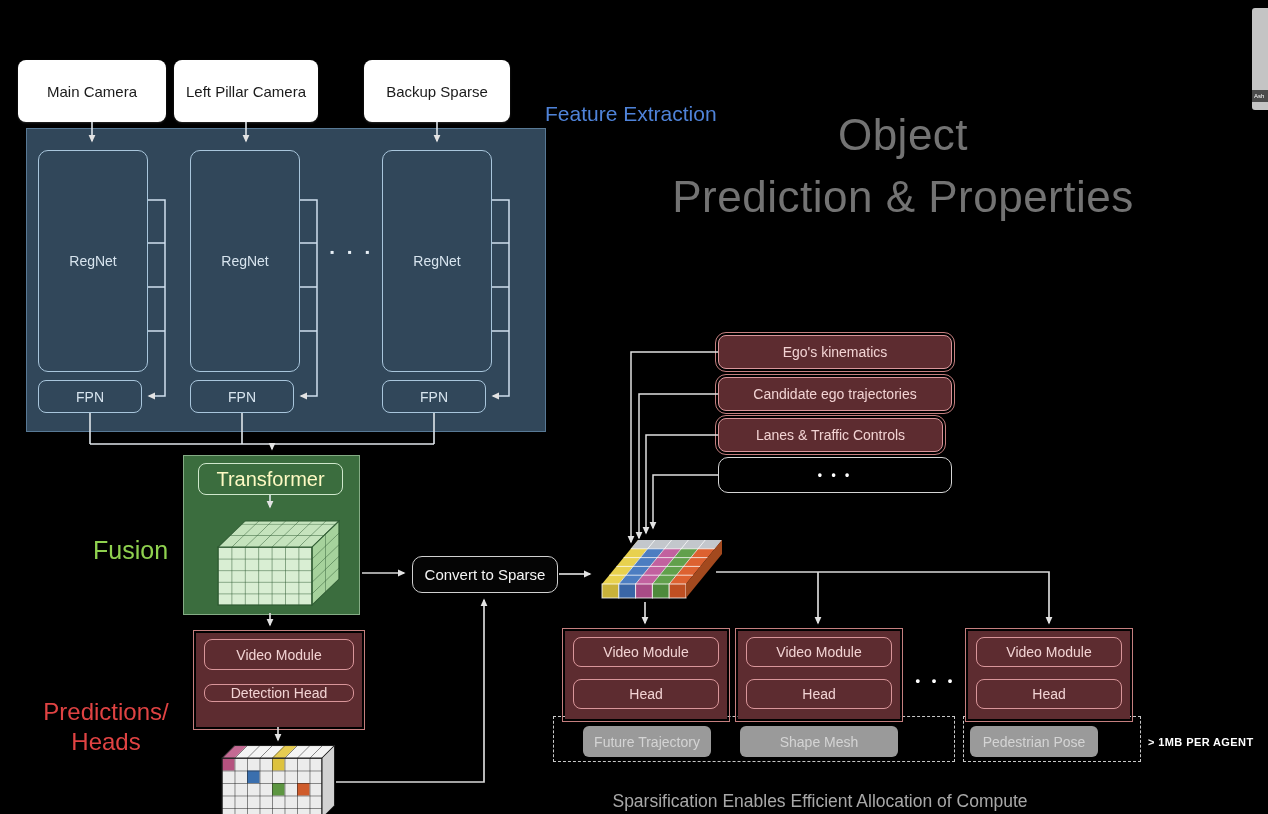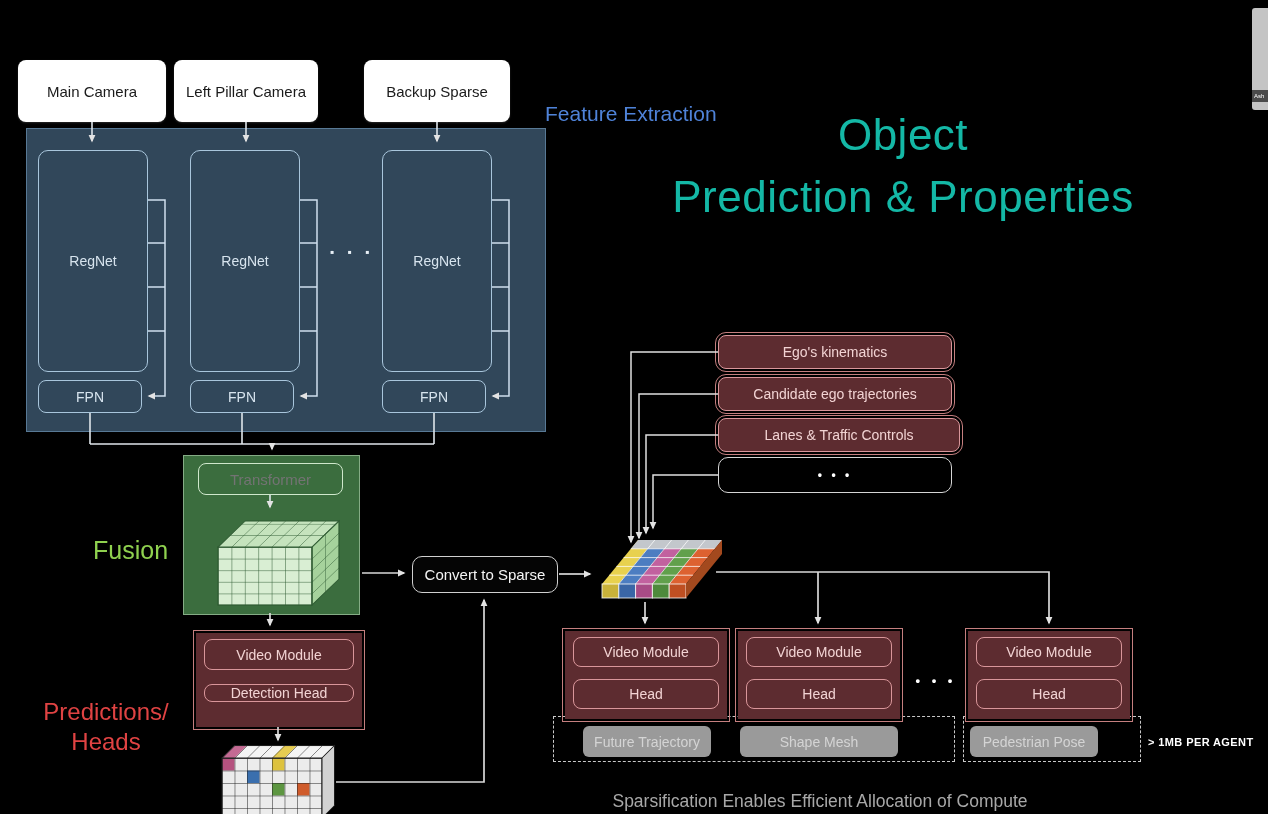--- a/index.html
+++ b/index.html
@@ -8,24 +8,24 @@
   .abs{position:absolute;}
   .box{display:flex;align-items:center;justify-content:center;text-align:left;box-sizing:border-box;}
   
   .cam{background:#fff;border-radius:8px;color:#1a1a1a;font-size:15px;box-shadow:0 1px 2px rgba(255,255,255,.15);}
   
   .fe-panel{background:#31475a;border:1px solid #587995;}
   .regnet{border:1.5px solid #a9c6dc;border-radius:10px;color:#d7e4ee;font-size:14px;background:transparent;}
   .fpn{border:1.5px solid #a9c6dc;border-radius:8px;color:#d7e4ee;font-size:14px;background:transparent;}
   .fe-dots{color:#e8f0f6;font-size:12px;letter-spacing:5px;font-weight:bold;}
   .fe-label{color:#4f83d9;font-size:21px;}
-  .title{color:#14b8a6;font-size:44px;line-height:1.42;text-align:center;font-weight:500;letter-spacing:.5px;}
+  .title{color:#737373;font-size:44px;line-height:1.42;text-align:center;font-weight:500;letter-spacing:.5px;}
   
   .fusion-panel{background:#3b6d3e;border:1px solid #85ac85;}
-  .transformer{border:1.5px solid #cfe8cc;border-radius:8px;color:#737373;font-size:15px;background:transparent;}
+  .transformer{border:1.5px solid #cfe8cc;border-radius:8px;color:#fef9c3;font-size:20px;background:transparent;}
   .fusion-label{color:#8fd14f;font-size:25px;margin-top:18px;}
   
   .rpanel{background:#5d2c30;outline:1.5px solid #c57f7f;outline-offset:2px;}
   .rbox{border:1.5px solid #d9969a;border-radius:8px;color:#f2d3d3;font-size:14px;background:transparent;}
   .rbox-solo{background:#5d2c30;border:1.5px solid #d9969a;border-radius:8px;color:#f2d3d3;font-size:14px;
              outline:1.5px solid #c57f7f;outline-offset:2px;}
   .ctx-dots{background:#000;border:1.5px solid #d5d5d5;border-radius:10px;color:#fff;font-size:12px;letter-spacing:3px;font-weight:bold;}
   .pred-label{color:#e04343;font-size:24px;line-height:1.25;text-align:center;margin-top:43px;}
   .convert{background:#050505;border:1.5px solid #d0d0d0;border-radius:10px;color:#f5f5f5;font-size:15px;}
   .stack-dots{color:#fff;font-size:13px;letter-spacing:4px;font-weight:bold;}
@@ -94,21 +94,21 @@
   </div>
 
   <div class="abs rpanel z2" style="left:196px;top:633px;width:166px;height:94px;"></div>
   <div class="abs box rbox z3" style="left:204px;top:639px;width:150px;height:31px;">Video Module</div>
   <div class="abs box rbox z3" style="left:204px;top:684px;width:150px;height:18px;">Detection Head</div>
 
   <div class="abs box convert z2" style="left:412px;top:556px;width:146px;height:37px;">Convert to Sparse</div>
 
   <div class="abs box rbox-solo z2" style="left:718px;top:335px;width:234px;height:34px;">Ego's kinematics</div>
   <div class="abs box rbox-solo z2" style="left:718px;top:377px;width:234px;height:34px;">Candidate ego trajectories</div>
-  <div class="abs box rbox-solo z2" style="left:718px;top:418px;width:242px;height:34px;">Lanes &amp; Traffic Controls</div>
+  <div class="abs box rbox-solo z2" style="left:718px;top:418px;width:225px;height:34px;">Lanes &amp; Traffic Controls</div>
   <div class="abs box ctx-dots z2" style="left:718px;top:457px;width:234px;height:36px;">• • •</div>
 
   <div class="abs dashrect z2" style="left:553px;top:716px;width:402px;height:46px;"></div>
   <div class="abs dashrect z2" style="left:963px;top:716px;width:178px;height:46px;"></div>
 
   <div class="abs rpanel z3" style="left:565px;top:631px;width:162px;height:88px;">
     <div class="abs box rbox" style="left:8px;top:6px;width:146px;height:30px;">Video Module</div>
     <div class="abs box rbox" style="left:8px;top:48px;width:146px;height:30px;">Head</div>
   </div>
   <div class="abs rpanel z3" style="left:738px;top:631px;width:162px;height:88px;">

